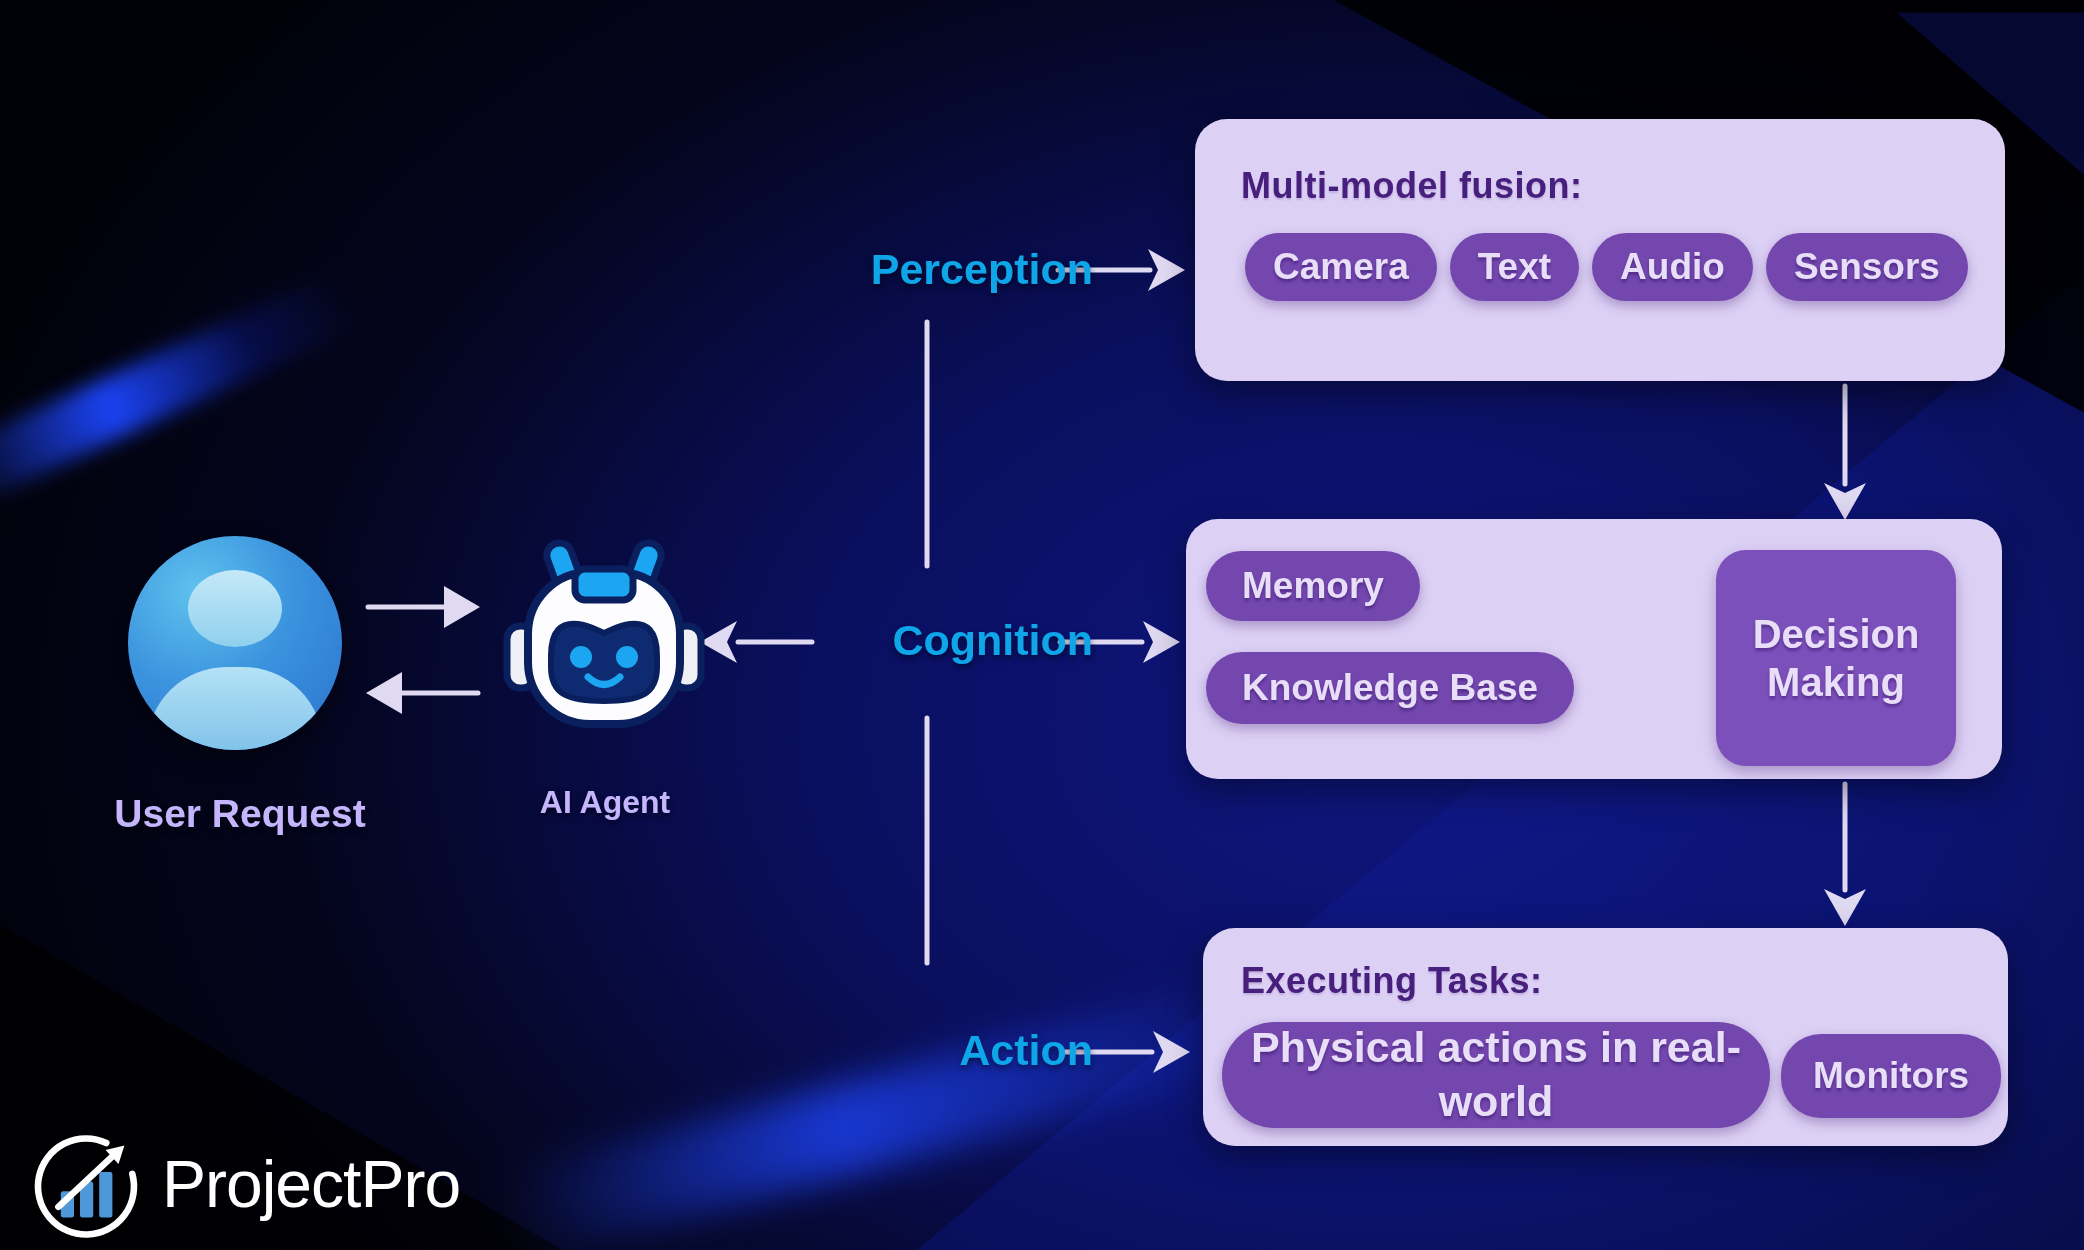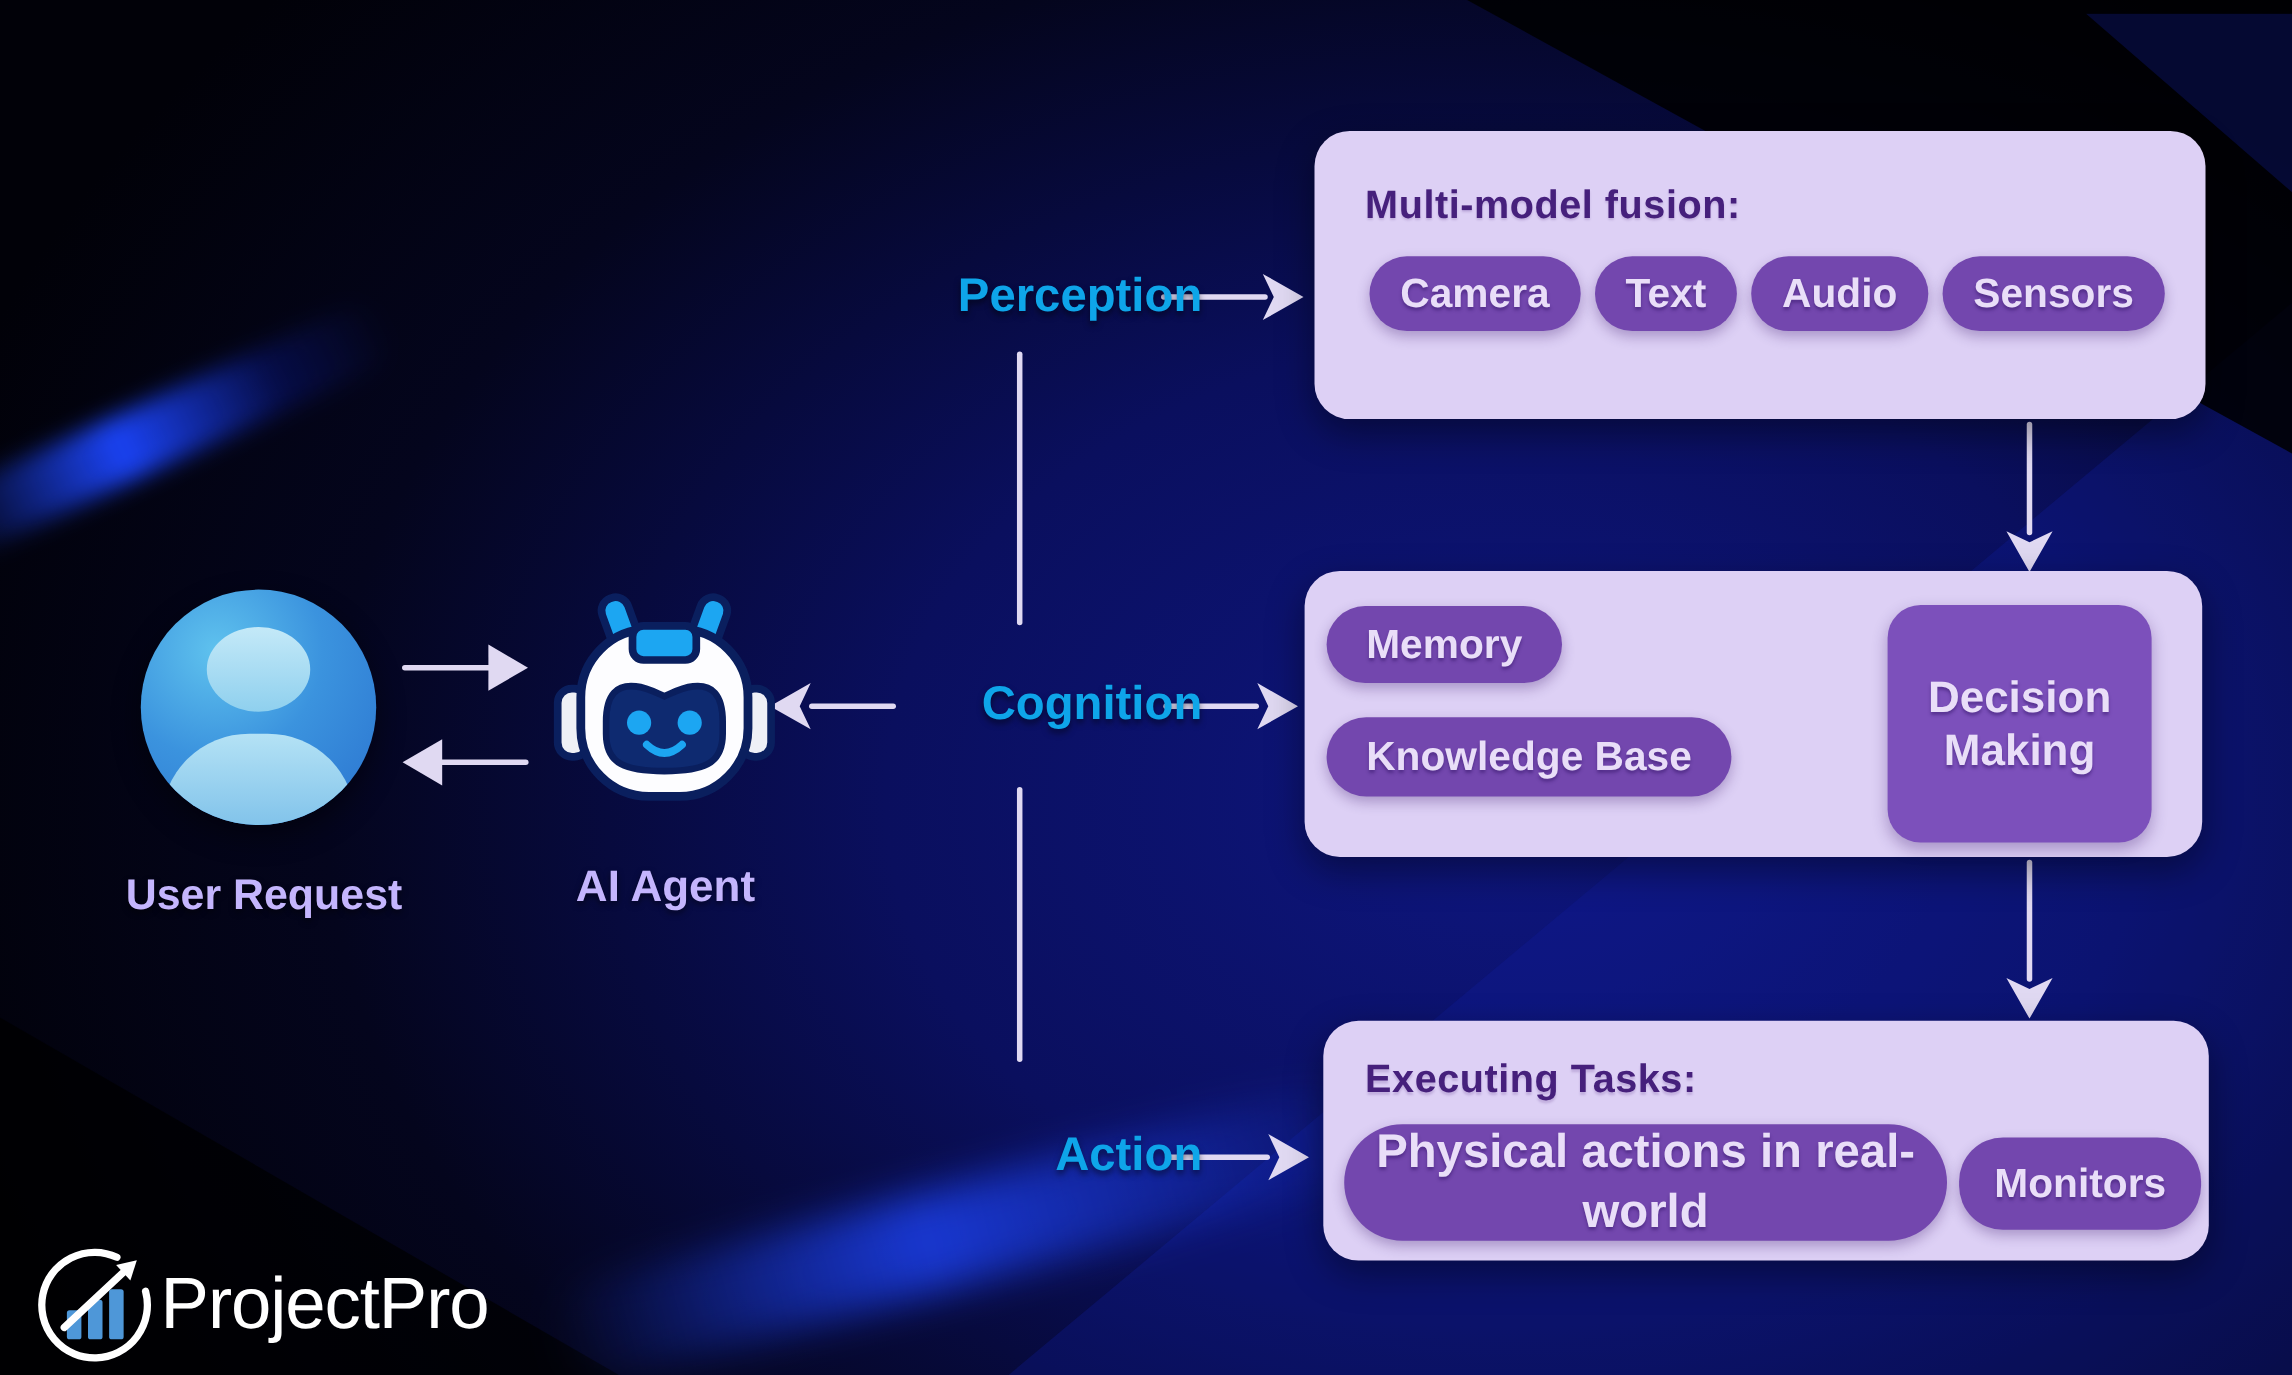--- a/index.html
+++ b/index.html
@@ -44,21 +44,21 @@
     overflow:hidden;box-shadow:0 10px 26px rgba(0,0,0,.45);}
   .avatar .head{position:absolute;left:28%;top:16%;width:44%;height:36%;border-radius:50%;
     background:linear-gradient(180deg,#c4e9f8 0%,#8fd0ee 100%);}
   .avatar .body{position:absolute;left:9%;top:61%;width:82%;height:58%;
     border-radius:50% 50% 45% 45% / 70% 70% 40% 40%;
     background:linear-gradient(180deg,#b4e2f5 0%,#69b4e5 100%);}
   .robot{position:absolute;left:498px;top:534px;width:212px;height:212px;}
   .actor-label{position:absolute;color:#c4b5fd;font-weight:bold;text-align:center;
     text-shadow:0 3px 6px rgba(0,0,0,.5);}
   .user-label{left:85px;top:792px;width:310px;font-size:39px;}
-  .agent-label{left:470px;top:784px;width:270px;font-size:40px;}
+  .agent-label{left:470px;top:784px;width:270px;font-size:32px;}
   
   .stage-label{position:absolute;width:320px;text-align:right;color:#0ea5e9;
     font-weight:bold;font-size:43px;text-shadow:0 3px 6px rgba(0,0,0,.5);}
   .lbl-perception{left:773px;top:245px;}
   .lbl-cognition{left:773px;top:616px;}
   .lbl-action{left:773px;top:1026px;}
   
   .panel{position:absolute;background:var(--panel-bg);border-radius:32px;
     box-shadow:0 12px 34px rgba(0,0,0,.4);}
   .panel-top{left:1195px;top:119px;width:810px;height:262px;}
@@ -77,21 +77,21 @@
   .pill-mem{position:absolute;left:20px;top:32px;height:70px;padding:0 36px;font-size:37px;}
   .pill-kb{position:absolute;left:20px;top:133px;height:72px;padding:0 36px;font-size:37px;}
   .decision{position:absolute;left:530px;top:31px;width:240px;height:216px;border-radius:30px;
     background:var(--pill-bg-light);color:var(--pill-text);font-weight:bold;font-size:40px;
     display:flex;align-items:center;justify-content:center;text-align:center;line-height:1.2;
     box-shadow:0 6px 14px rgba(45,10,95,.30);text-shadow:0 3px 3px rgba(45,15,95,.45);}
   .pill-physical{position:absolute;left:19px;top:94px;width:548px;height:106px;
     font-size:43px;line-height:1.25;text-align:center;white-space:normal;border-radius:54px;}
   .pill-monitors{position:absolute;left:578px;top:106px;height:84px;padding:0 32px;font-size:37px;}
   
-  .logo{position:absolute;left:26px;top:1124px;display:flex;align-items:center;}
+  .logo{position:absolute;left:26px;top:1124px;display:flex;align-items:center;gap:16px;}
   .logo-text{color:#ffffff;font-size:66px;letter-spacing:-1px;font-weight:normal;}
 </style>
 </head>
 <body>
 
 <div class="stage">
 
   <div class="bg-base"></div>
   <div class="facet-a"></div>
   <div class="facet-b"></div>

